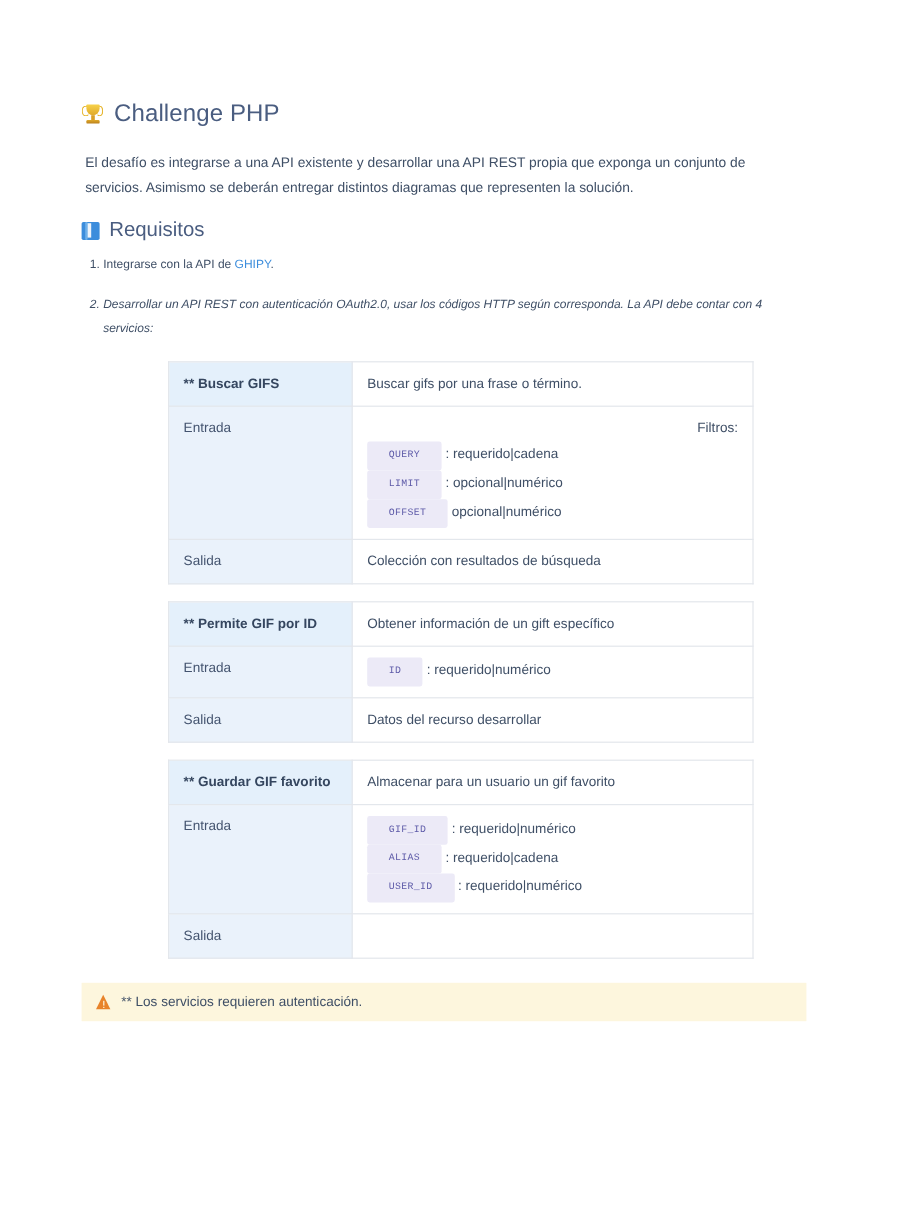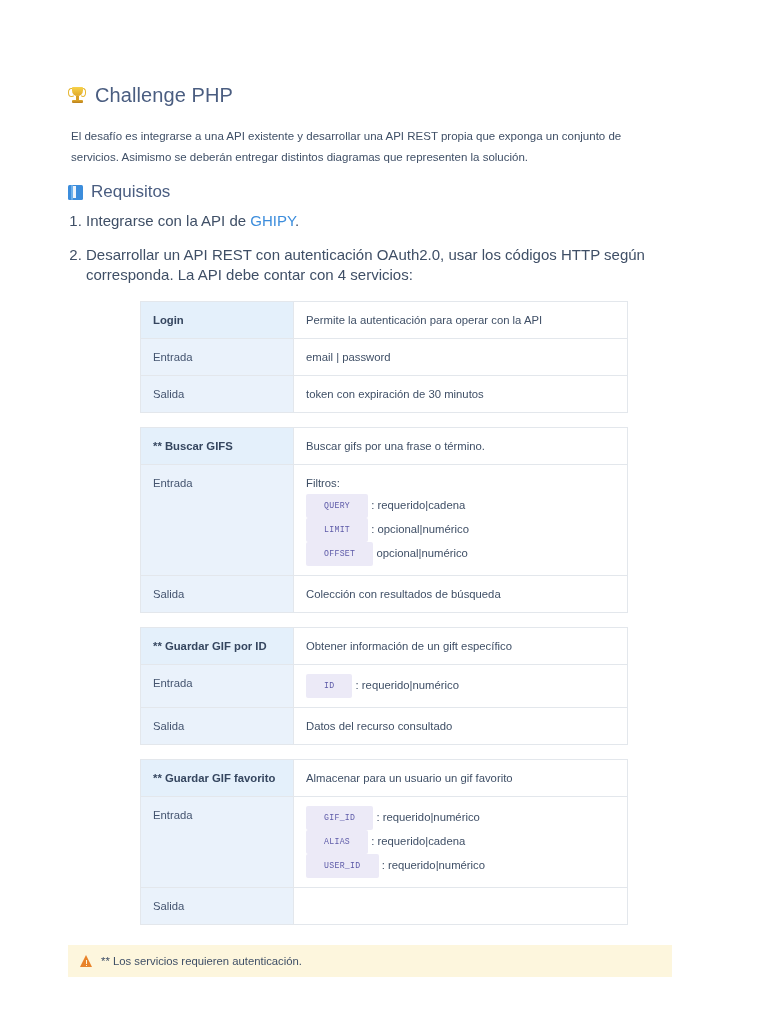--- a/index.html
+++ b/index.html
@@ -123,28 +123,28 @@
     left: 2.5px; top: 0;
     width: 2px; height: 15px;
     background: #6fb1ea;
     border-radius: 1px;
   }
 
   
   ol.reqs {
     margin: 9px 0 0 0;
     padding-left: 18px;
-    font-size: 15px;
+    font-size: 10px;
     line-height: 20px;
     color: #3f4f66;
   }
   ol.reqs > li {
     margin-bottom: 14px;
   }
-  ol.reqs > li:last-child { margin-bottom: 16px; }
+  ol.reqs > li:last-child { margin-bottom: 16px; font-style: italic; }
   a.link {
     color: #3c8ddc;
     text-decoration: none;
   }
 
   
   .table-wrap {
     margin-left: 72px;
     margin-top: 14px;
   }
@@ -183,21 +183,21 @@
     display: inline-block;
     background: #eceaf7;
     color: #5d5aa8;
     font-family: "Liberation Mono", monospace;
     font-size: 8.2px;
     letter-spacing: 0.3px;
     padding: 1px 18px;
     border-radius: 2px;
     vertical-align: 1px;
   }
-  .filters-label { display: block; margin-bottom: 2px; }
+  .filters-label { display: block; margin-bottom: 2px; text-align: right; }
 
   
   .warn {
     margin-top: 20px;
     margin-left: 0;
     width: 604px;
     background: #fdf6dd;
     display: flex;
     align-items: center;
     gap: 8px;
@@ -263,38 +263,20 @@
 
     <ol class="reqs">
       <li>
         <span>Integrarse con la API de </span><a class="link" href="#">GHIPY</a><span>.</span>
       </li>
       <li>
         <span>Desarrollar un API REST con autenticación OAuth2.0, usar los códigos HTTP según corresponda. La API debe contar con 4 servicios:</span>
       </li>
     </ol>
 
-    <div class="table-wrap">
-      <table class="spec">
-        <tbody>
-          <tr class="head">
-            <td class="key">Login</td>
-            <td class="val">Permite la autenticación para operar con la API</td>
-          </tr>
-          <tr>
-            <td class="key">Entrada</td>
-            <td class="val">email | password</td>
-          </tr>
-          <tr>
-            <td class="key">Salida</td>
-            <td class="val">token con expiración de 30 minutos</td>
-          </tr>
-        </tbody>
-      </table>
-    </div>
 
     <div class="table-wrap">
       <table class="spec">
         <tbody>
           <tr class="head">
             <td class="key">** Buscar GIFS</td>
             <td class="val">Buscar gifs por una frase o término.</td>
           </tr>
           <tr>
             <td class="key">Entrada</td>
@@ -322,36 +304,36 @@
             <td class="val">Colección con resultados de búsqueda</td>
           </tr>
         </tbody>
       </table>
     </div>
 
     <div class="table-wrap">
       <table class="spec">
         <tbody>
           <tr class="head">
-            <td class="key">** Guardar GIF por ID</td>
+            <td class="key">** Permite GIF por ID</td>
             <td class="val">Obtener información de un gift específico</td>
           </tr>
           <tr>
             <td class="key">Entrada</td>
             <td class="val">
               <span class="param-line">
                 <code class="tok">ID</code>
                 <span>:</span>
                 <span>requerido|numérico</span>
               </span>
             </td>
           </tr>
           <tr>
             <td class="key">Salida</td>
-            <td class="val">Datos del recurso consultado</td>
+            <td class="val">Datos del recurso desarrollar</td>
           </tr>
         </tbody>
       </table>
     </div>
 
     <div class="table-wrap">
       <table class="spec">
         <tbody>
           <tr class="head">
             <td class="key">** Guardar GIF favorito</td>

